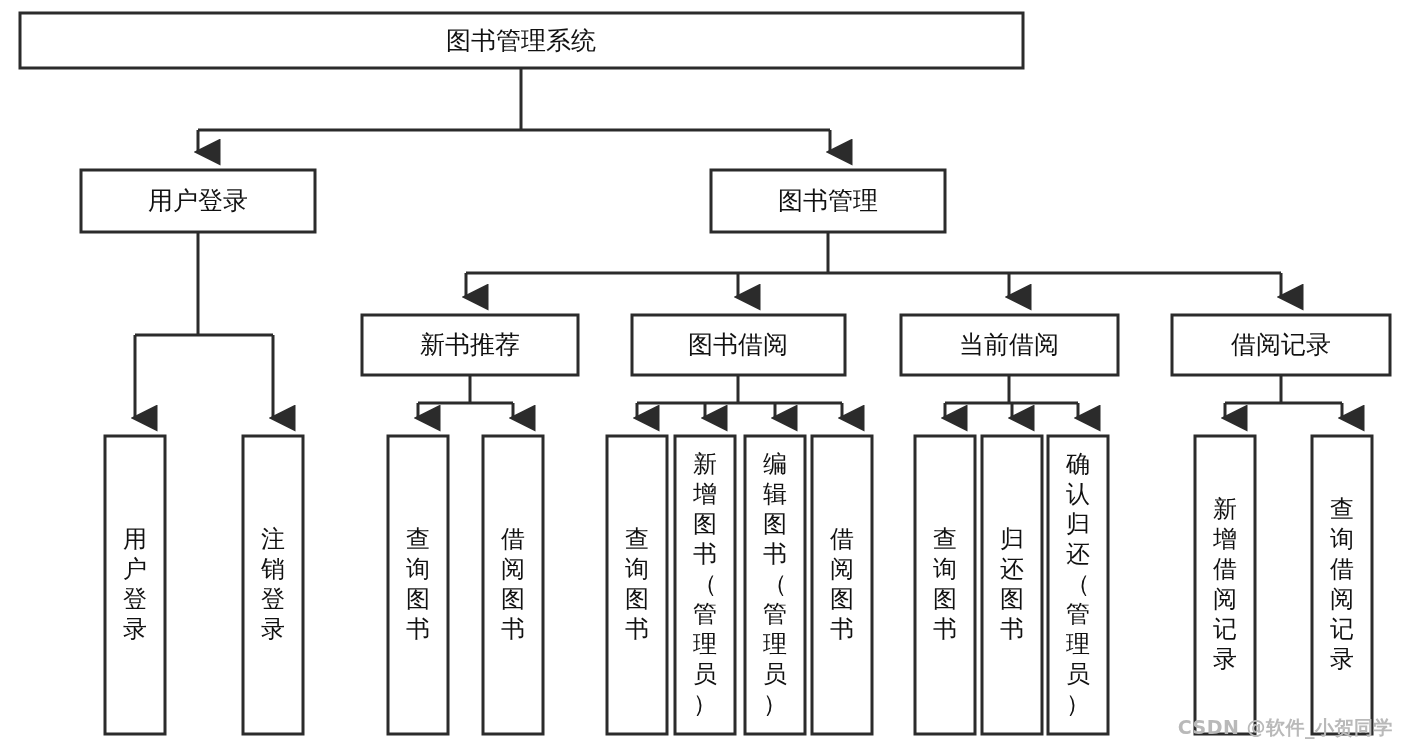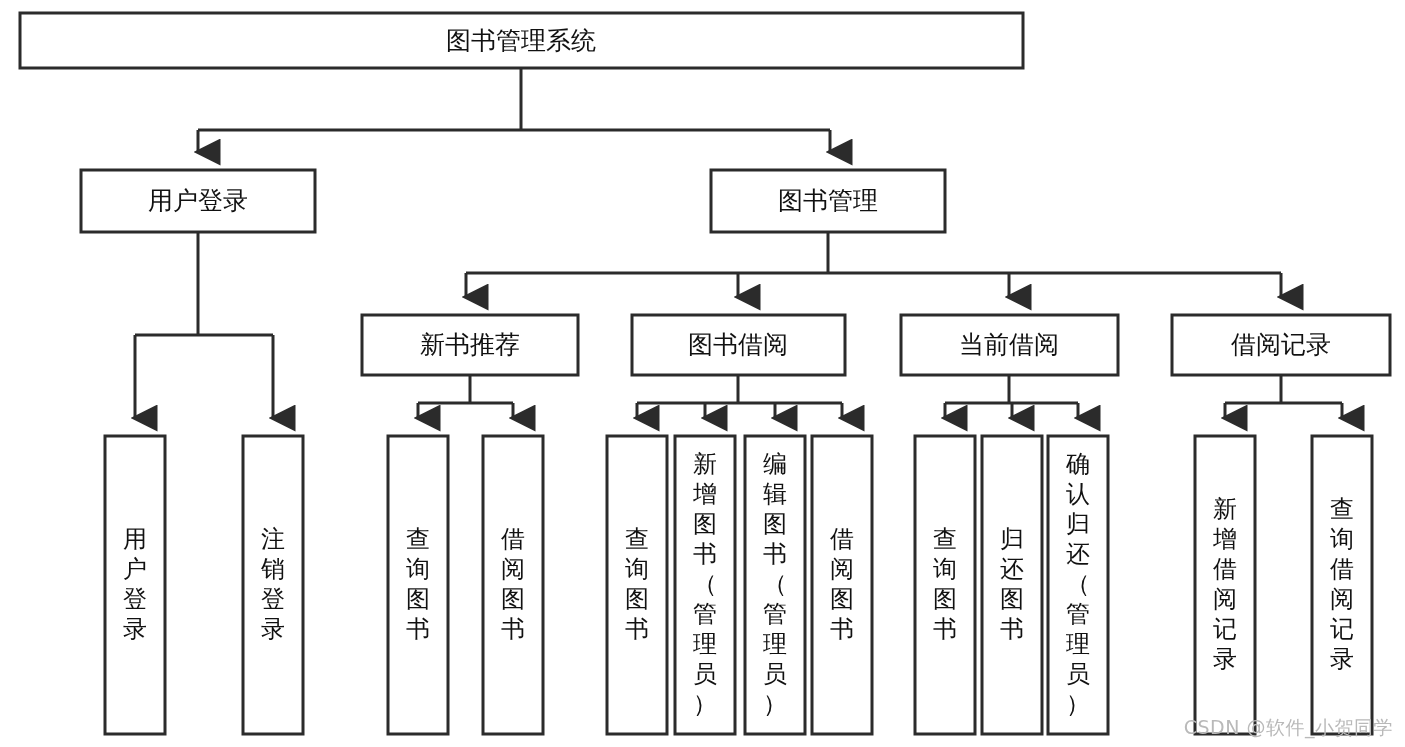--- a/index.html
+++ b/index.html
@@ -54,20 +54,21 @@
   .watermark {
     position: absolute;
     right: 12px;
     bottom: 6px;
     font-family: "DejaVu Sans", "Liberation Sans", sans-serif;
     font-size: 19px;
     color: #b9b9b9;
     letter-spacing: 0.5px;
     white-space: nowrap;
     pointer-events: none;
+    font-weight: bold;
   }
 </style>
 </head>
 <body>
 
 <div id="diagram-root">
   <svg class="flow" viewBox="0 0 1405 747" xmlns="http://www.w3.org/2000/svg">
     <defs>
       <marker id="arrow" viewBox="0 0 12 12" refX="6" refY="10" markerWidth="9" markerHeight="9" orient="auto">
         <path d="M 0 0 L 12 0 L 6 12 z" class="arrow-head"></path>

